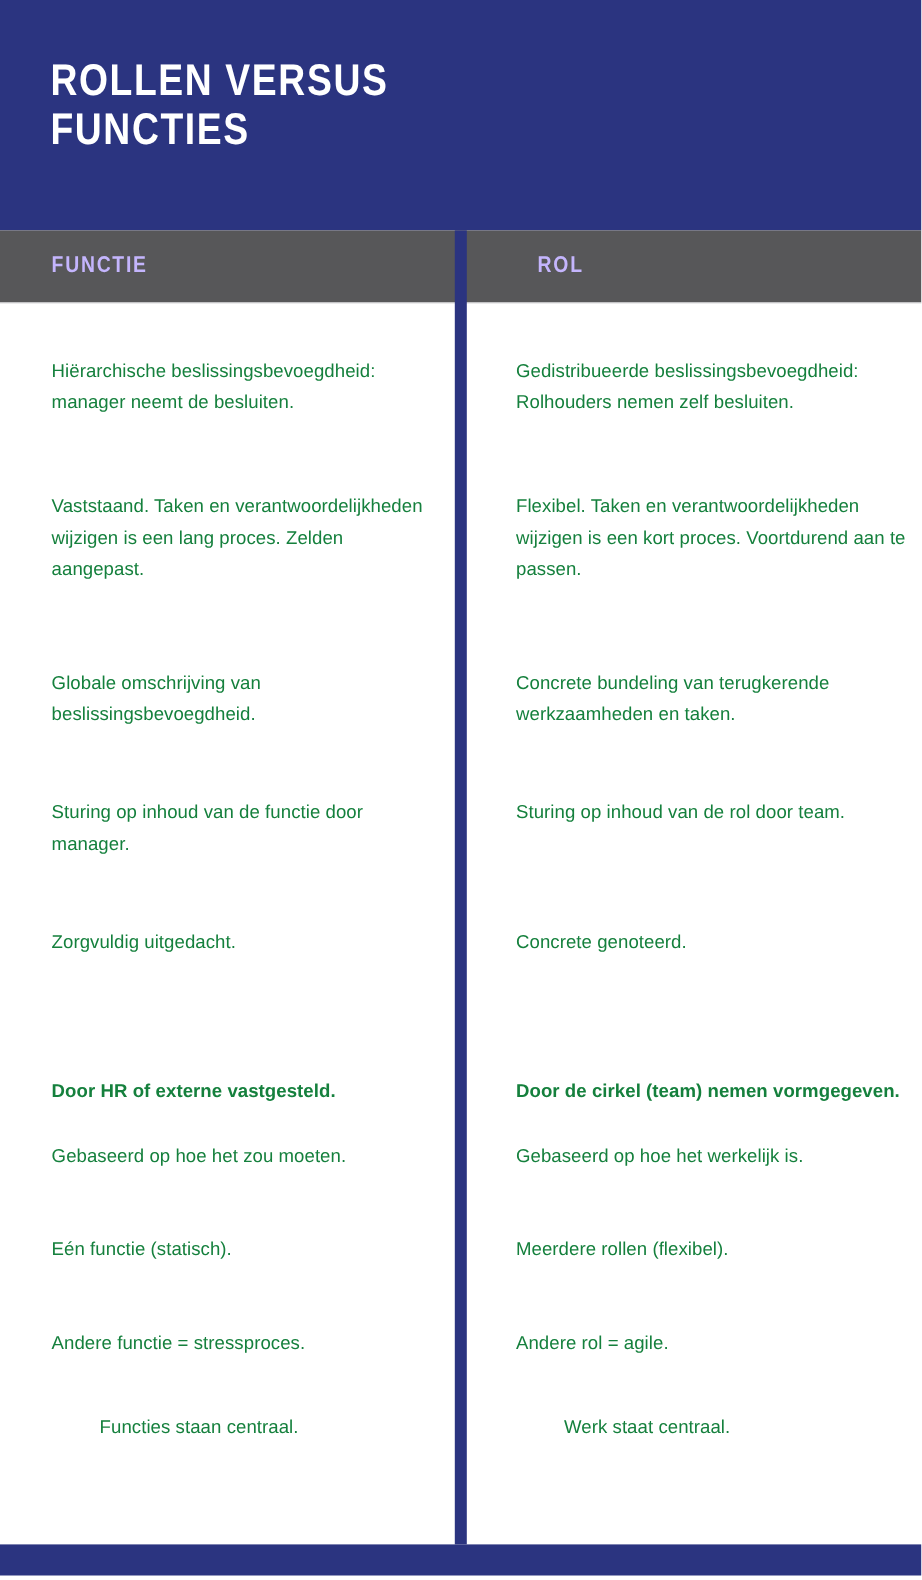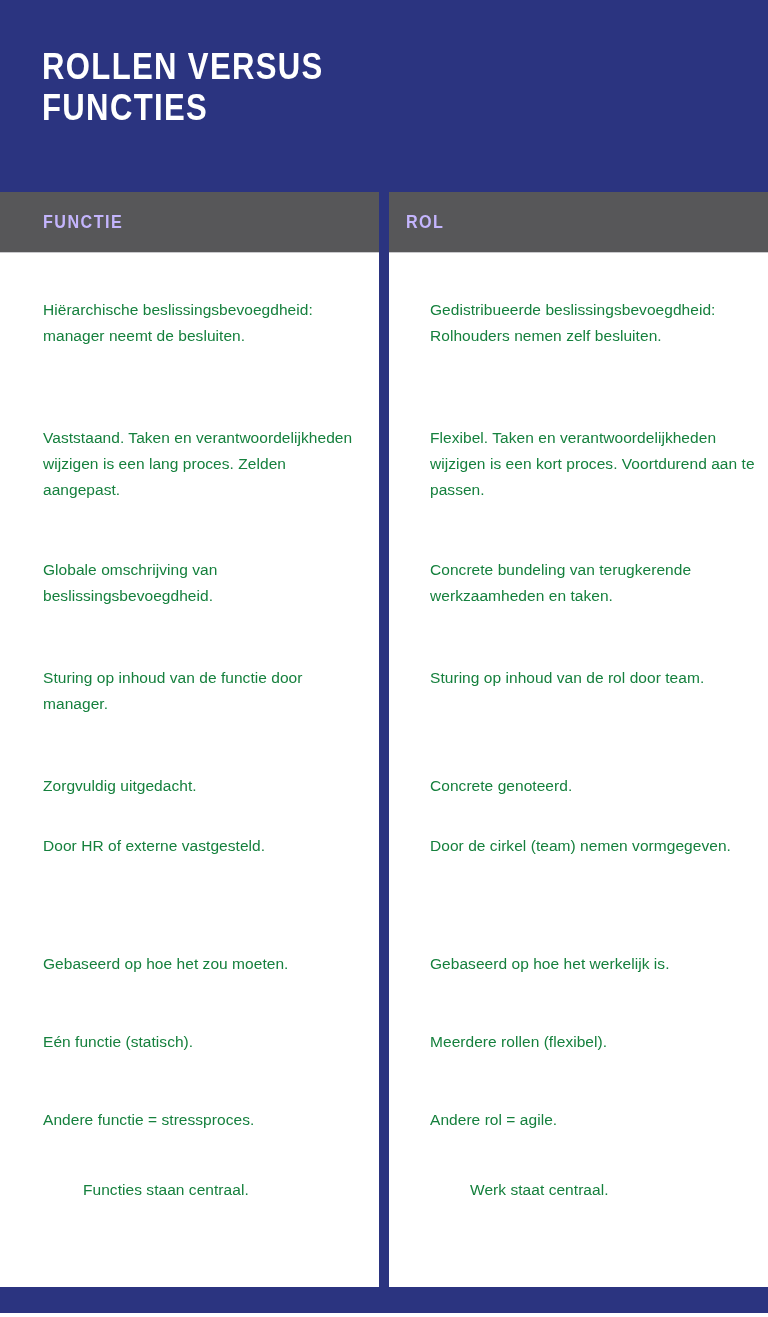--- a/index.html
+++ b/index.html
@@ -59,21 +59,21 @@
     align-items:center;
     color:#c4b5fd;
     font-family:"Liberation Sans Narrow","Liberation Sans", sans-serif;
     font-weight:700;
     font-size:19px;
     letter-spacing:1.7px;
     text-transform:uppercase;
   }
   .colhead span { display:block; transform:scaleX(0.85); transform-origin:left center; }
   .colhead.left  { left:43px;  width:300px; }
-  .colhead.right { left:406px; width:300px; }
+  .colhead.right { left:448px; width:300px; }
 
   
   .head-rule {
     position:absolute;
     left:0; top:252px;
     width:768px; height:1px;
     background:#c9c9cc;
   }
 
   
@@ -107,25 +107,25 @@
     color:#15803d;
     font-family:"Liberation Sans", sans-serif;
     font-size:15.5px;
     line-height:26px;
     font-weight:400;
     letter-spacing:0.05px;
   }
 
   
   .r0 { top:44px; }
-  .r1 { top:172px; }
+  .r1 { top:157px; }
   .r2 { top:304px; }
   .r3 { top:412px; }
   .r4 { top:520px; }
-  .r5 { top:580px; }
+  .r5 { top:644px;font-weight:bold; }
   .r6 { top:698px; }
   .r7 { top:776px; }
   .r8 { top:854px; }
   .r9 { top:924px;margin-left:40px; }
 
   
   .footer-band {
     position:absolute;
     left:0; top:1287px;
     width:768px; height:30px;

